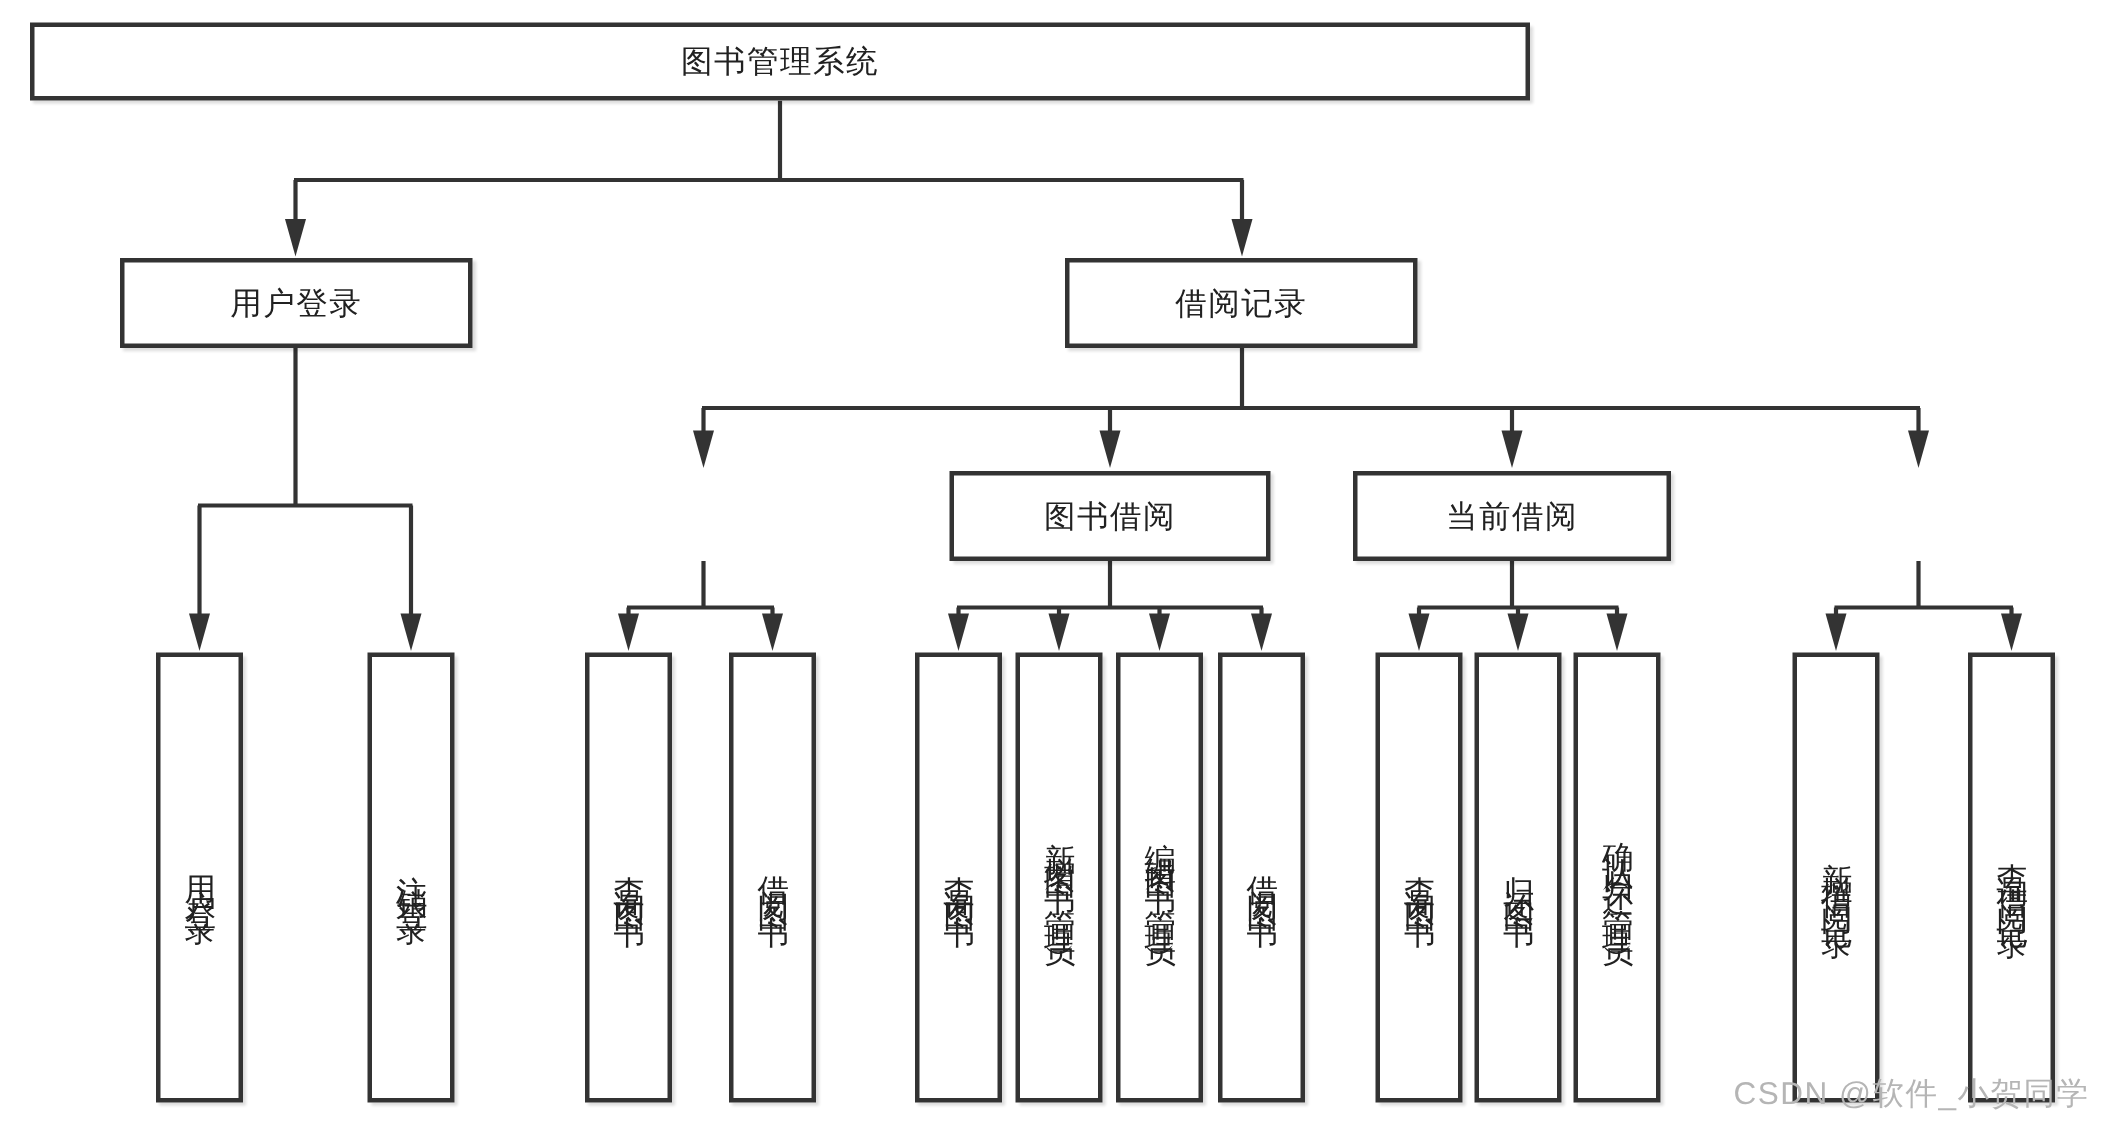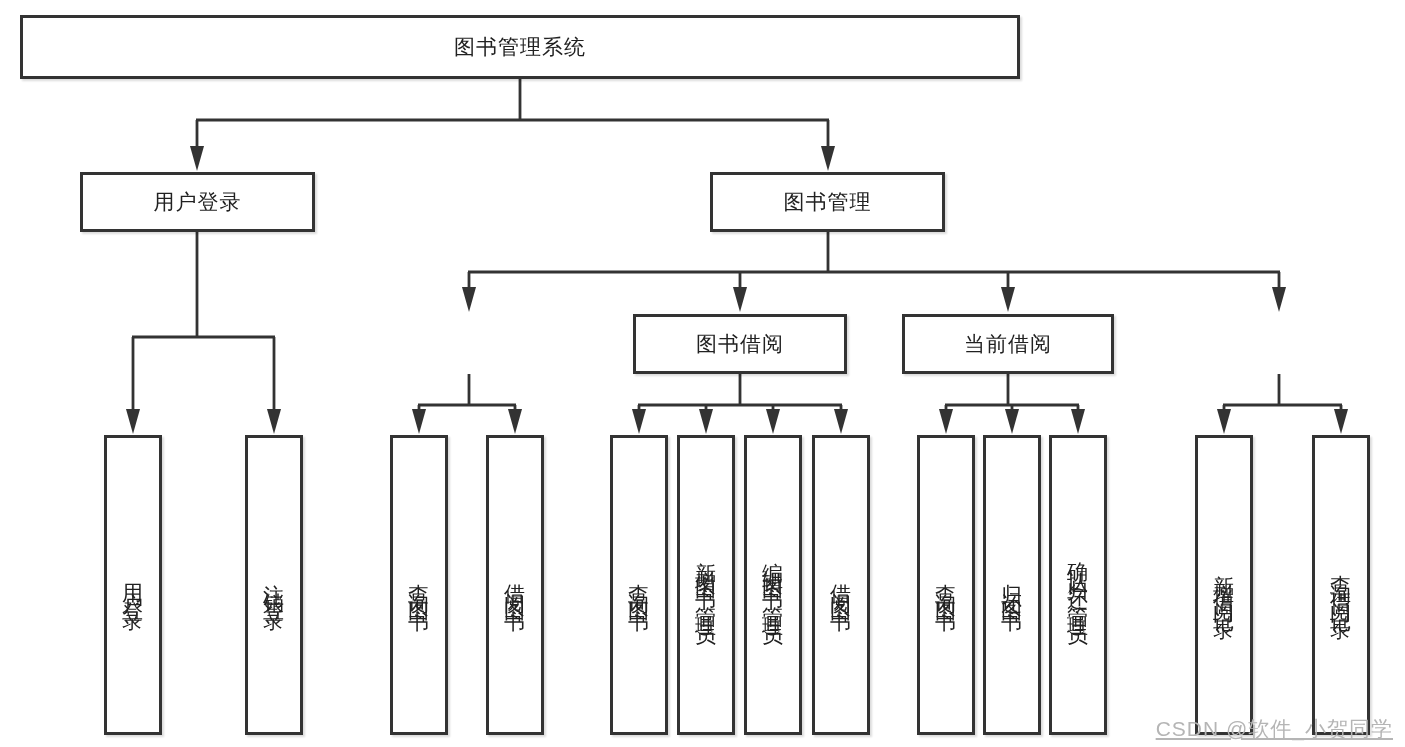--- a/index.html
+++ b/index.html
@@ -46,21 +46,20 @@
   }
   .watermark {
     position: absolute;
     right: 12px;
     bottom: 4px;
     font-size: 21px;
     color: #b5b5b5;
     letter-spacing: 1px;
     z-index: 5;
     white-space: nowrap;
-    text-decoration: underline;
   }
 </style>
 </head>
 <body>
 
 <div id="canvas">
 
   <svg id="connectors" viewBox="0 0 1405 747" xmlns="http://www.w3.org/2000/svg">
     <g stroke="#333333" stroke-width="2.8" fill="#333333">
 
@@ -118,29 +117,29 @@
 
       <line x1="1279" y1="374" x2="1279" y2="406"></line>
       <line x1="1223" y1="405" x2="1342" y2="405"></line>
       <line x1="1224" y1="405" x2="1224" y2="412"></line>
       <polygon points="1217,409 1231,409 1224,434" stroke="none"></polygon>
       <line x1="1341" y1="405" x2="1341" y2="412"></line>
       <polygon points="1334,409 1348,409 1341,434" stroke="none"></polygon>
     </g>
   </svg>
 
-  <div class="node" style="left:20px; top:15px; width:1000px; height:64px;">
+  <div class="node" style="left:20px; top:15px; width:1000px; height:52px;">
     <span>图书管理系统</span>
   </div>
 
   <div class="node" style="left:80px; top:172px; width:235px; height:60px;">
     <span>用户登录</span>
   </div>
   <div class="node" style="left:710px; top:172px; width:235px; height:60px;">
-    <span>图书管理</span>
+    <span>借阅记录</span>
   </div>
 
   <div class="node" style="left:902px; top:314px; width:212px; height:60px;">
     <span>当前借阅</span>
   </div>
   <div class="node" style="left:633px; top:314px; width:214px; height:60px;">
     <span>图书借阅</span>
   </div>
 
   <div class="node leaf" style="left:104px; top:435px; width:58px; height:300px;">

